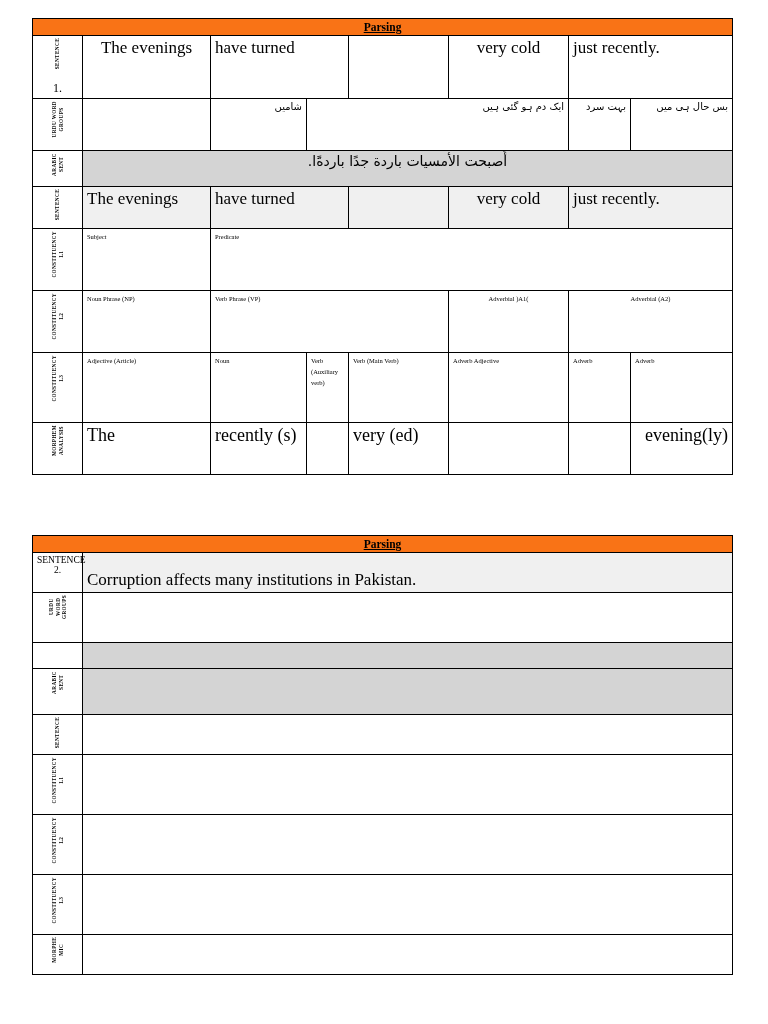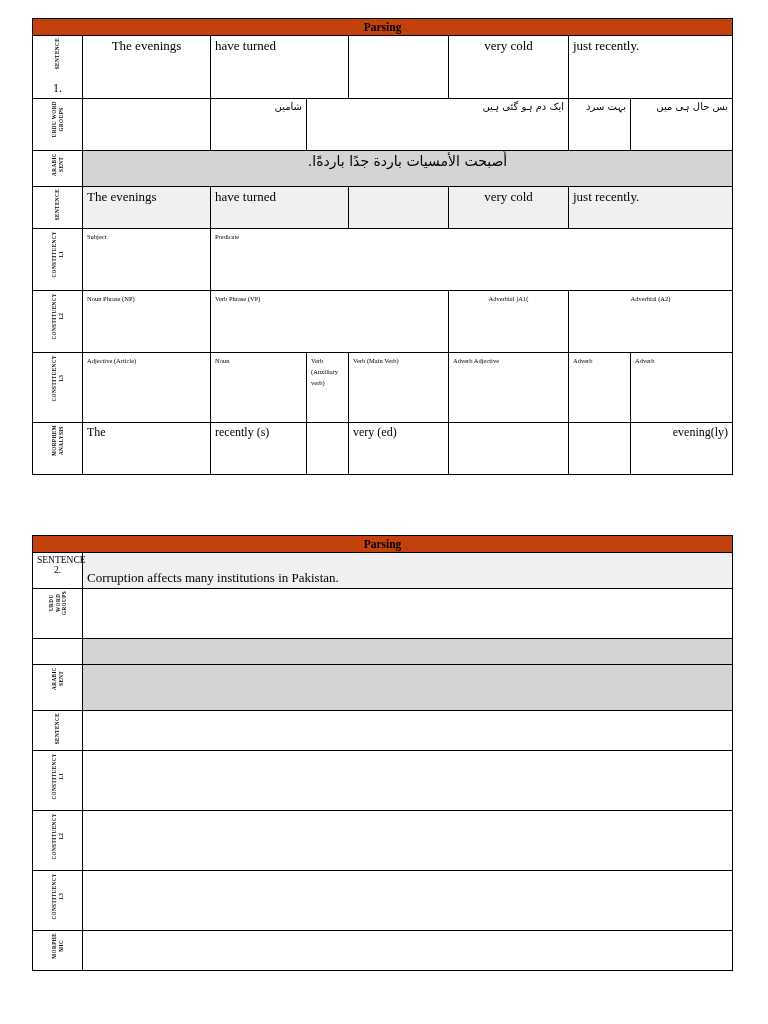--- a/index.html
+++ b/index.html
@@ -25,26 +25,27 @@
     table-layout: fixed;
     margin: 0;
   }
   table.parse td, table.parse th {
     border: 1px solid #000000;
     vertical-align: top;
     padding: 2px 4px;
     box-sizing: border-box;
   }
   .title-row th {
-    background: #c2410c;
+    background: #f97316;
     text-align: center;
     font-weight: bold;
     font-size: 11.5px;
     padding: 3px 0;
     font-family: "Liberation Serif", serif;
+    text-decoration: underline;
   }
   
   .rlabel {
     width: 50px;
     background: #ffffff;
     text-align: center;
     vertical-align: middle;
     padding: 1px;
   }
   .vert {
@@ -65,25 +66,25 @@
     vertical-align: middle;
     font-family: "Liberation Serif", serif;
   }
   .shaded {
     background: #d4d4d4;
   }
   .lightshade {
     background: #f0f0f0;
   }
   .eng {
-    font-size: 12px;
+    font-size: 18px;
     font-family: "Liberation Serif", serif;
   }
   .eng-big {
-    font-size: 13px;
+    font-size: 17px;
     margin-left: 28px;
   }
   .small {
     font-size: 6.5px;
     font-family: "Liberation Serif", serif;
     line-height: 1.7;
   }
   .urdu {
     font-size: 10px;
     direction: rtl;

